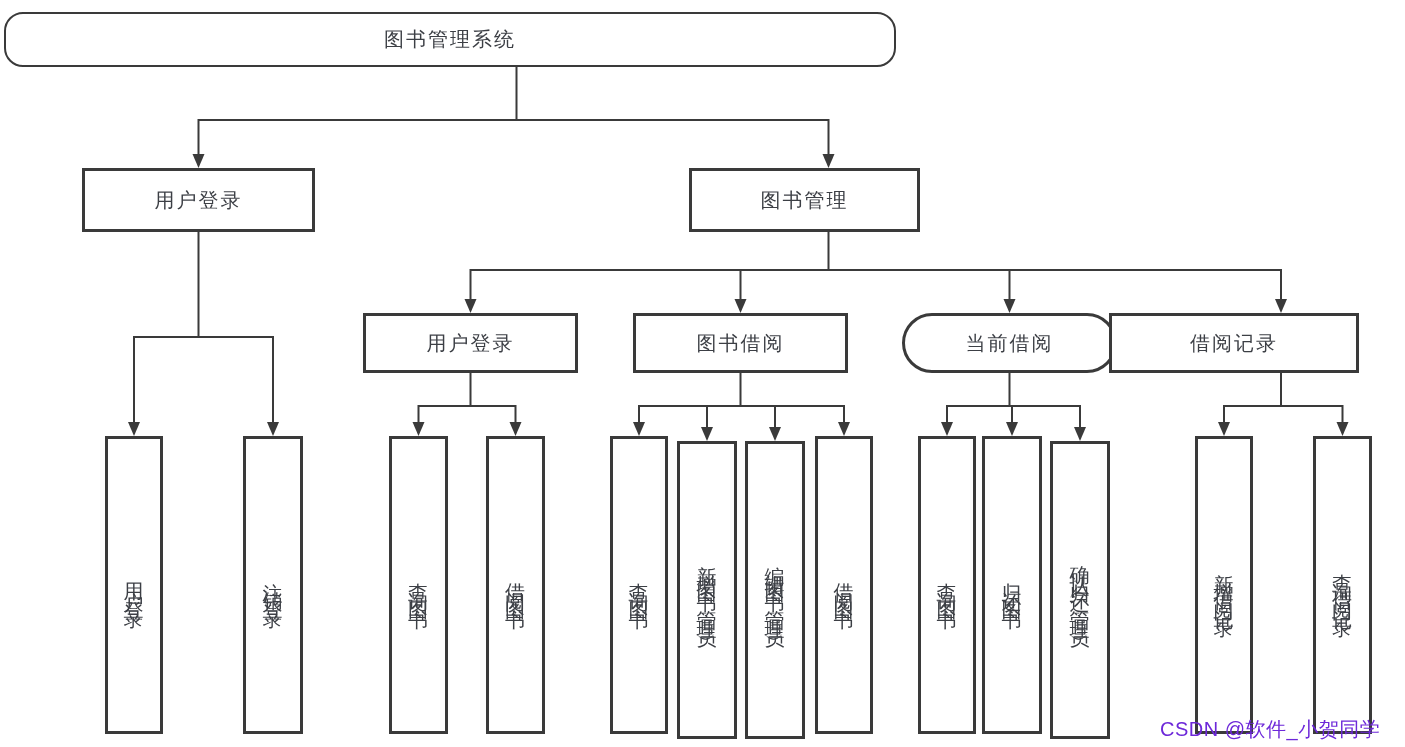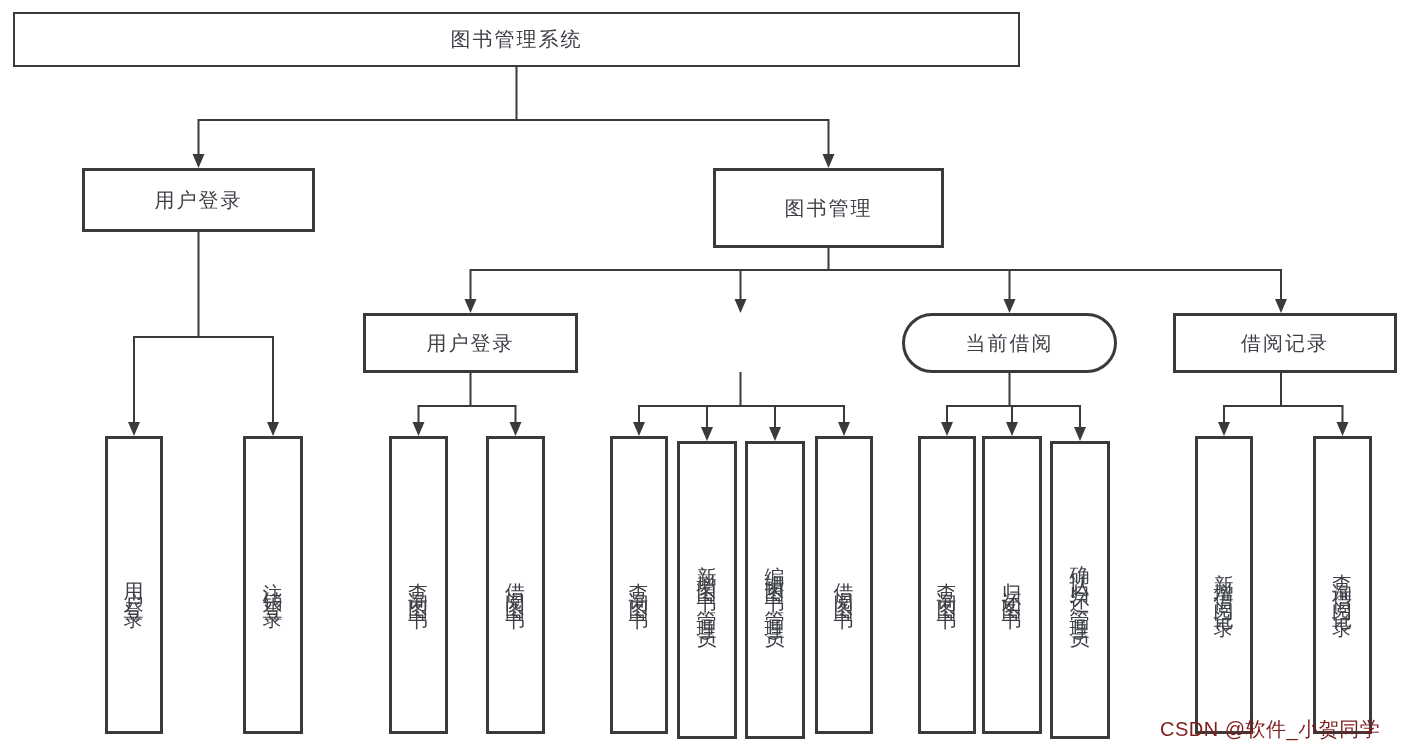--- a/index.html
+++ b/index.html
@@ -30,50 +30,50 @@
   }
   .vlabel{
     writing-mode:vertical-rl;
     text-orientation:mixed;
     font-size:20px;
     letter-spacing:9px;
     white-space:nowrap;
     line-height:1;
   }
   
-  #root-box{left:13px;top:12px;width:1007px;height:55px;border-width:2px;}
+  #root-box{left:4px;top:12px;width:892px;height:55px;border-width:2px;border-radius:19px;}
   
   #user-login{left:82px;top:168px;width:233px;height:64px;}
-  #book-mgmt{left:713px;top:168px;width:231px;height:80px;}
+  #book-mgmt{left:689px;top:168px;width:231px;height:64px;}
   
   .l3{top:313px;height:60px;}
   #new-book-rec{left:363px;width:215px;}
   #book-borrow{left:633px;width:215px;}
   #current-borrow{left:902px;width:215px;border-radius:30px;}
-  #borrow-record{left:1173px;width:224px;}
+  #borrow-record{left:1109px;width:250px;}
   
   .leaf{top:436px;height:298px;}
   .leaf.admin{top:441px;}
   #leaf-user-login{left:105px;width:58px;}
   #leaf-logout{left:243px;width:60px;}
   #rec-query{left:389px;width:59px;}
   #rec-borrow{left:486px;width:59px;}
   #bb-query{left:610px;width:58px;}
   #bb-add{left:677px;width:60px;}
   #bb-edit{left:745px;width:60px;}
   #bb-borrow{left:815px;width:58px;}
   #cb-query{left:918px;width:58px;}
   #cb-return{left:982px;width:60px;}
   #cb-confirm{left:1050px;width:60px;}
   #br-add{left:1195px;width:58px;}
   #br-query{left:1313px;width:59px;}
   
   #watermark{
     position:absolute;left:1160px;top:716px;
-    font-size:20px;color:#7f1d1d;letter-spacing:0.5px;
+    font-size:20px;color:#6d28d9;letter-spacing:0.5px;
     z-index:50;white-space:nowrap;
   }
 </style>
 </head>
 <body>
 
 <div id="canvas">
 
   <svg id="wires" width="1405" height="747" viewBox="0 0 1405 747">
     <g stroke="#3a3a3a" stroke-width="2" fill="none" stroke-linecap="square">
@@ -125,20 +125,23 @@
   <div class="node" id="user-login">
     <span class="hlabel">用户登录</span>
   </div>
   <div class="node" id="book-mgmt">
     <span class="hlabel">图书管理</span>
   </div>
 
   <div class="node l3" id="new-book-rec">
     <span class="hlabel">用户登录</span>
   </div>
+  <div class="node l3" id="book-borrow">
+    <span class="hlabel">图书借阅</span>
+  </div>
   <div class="node l3" id="current-borrow">
     <span class="hlabel">当前借阅</span>
   </div>
   <div class="node l3" id="borrow-record">
     <span class="hlabel">借阅记录</span>
   </div>
 
   <div class="node leaf" id="leaf-user-login">
     <span class="vlabel">用户登录</span>
   </div>

